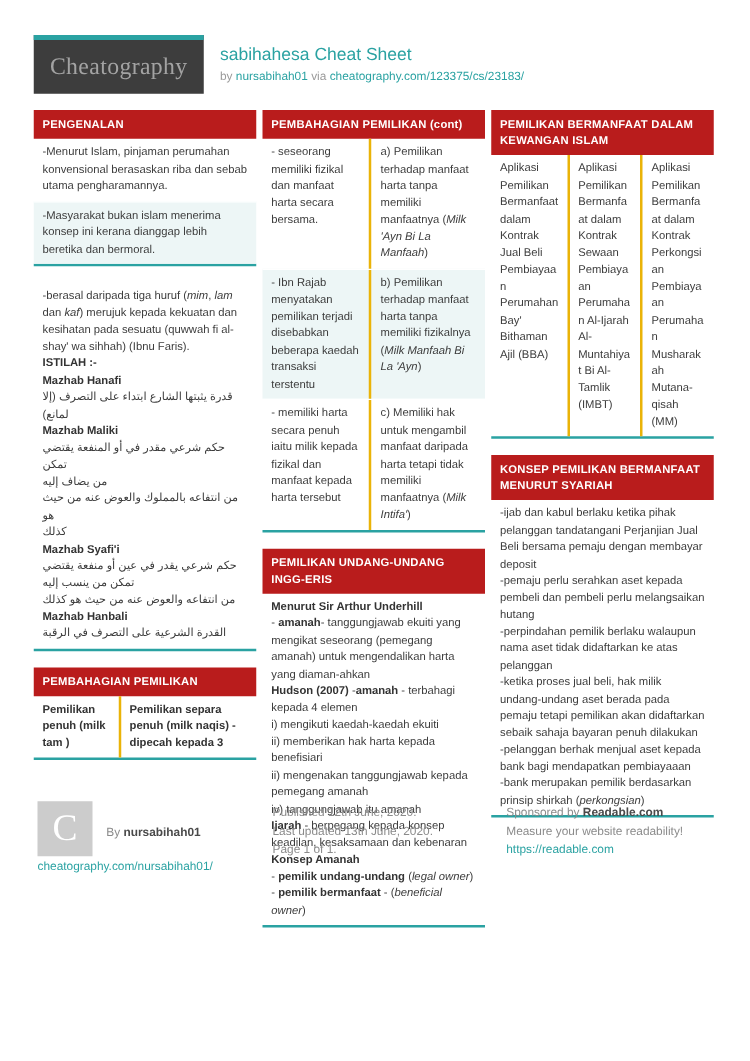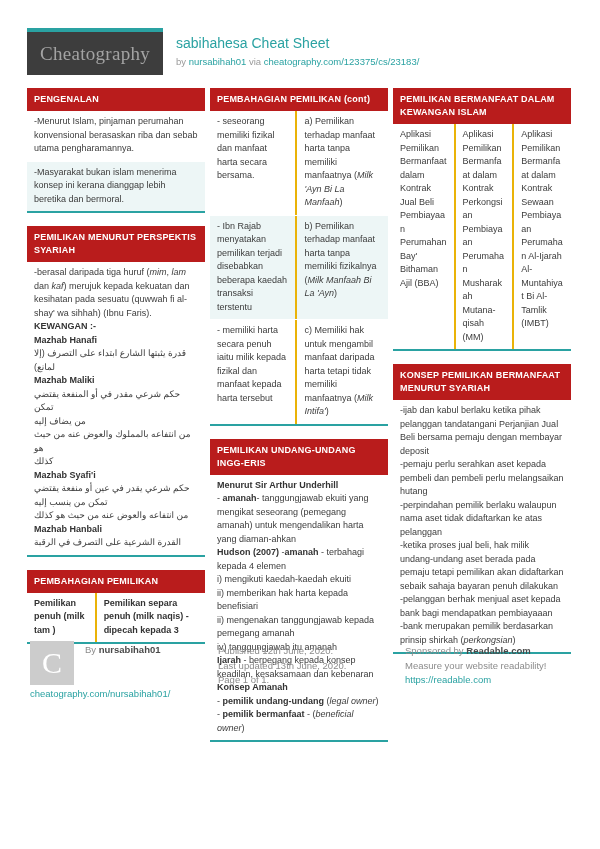--- a/index.html
+++ b/index.html
@@ -43,21 +43,21 @@
   .i { font-style:italic; }
 
   
   .footer { position:absolute; left:27px; right:29px; top:641px; display:flex; font-size:9.5px; color:#8b8b8b; }
   .f-left { width:191px; position:relative; height:62px; flex:0 0 191px; }
   .f-logo {
     position:absolute; left:3px; top:0; width:44px; height:44px; background:#cccccc;
     display:flex; align-items:center; justify-content:center;
   }
   .f-logo span { color:#fff; font-family:"Liberation Serif", serif; font-size:30px; }
-  .f-by { position:absolute; left:58px; top:3px; }
+  .f-by { position:absolute; left:58px; top:20px; }
   .f-by b { color:#4a4a4a; }
   .f-link { position:absolute; left:3px; top:47px; color:#2aa2a2; text-decoration:none; }
   .f-mid { width:187px; flex:0 0 187px; padding-top:3px; line-height:1.55; }
   .f-right { padding-top:3px; line-height:1.55; }
   .f-right b { color:#4a4a4a; }
   .f-right a { color:#2aa2a2; text-decoration:none; display:block; }
 </style>
 </head>
 <body>
 
@@ -83,24 +83,23 @@
         <section class="card">
           <div class="card-title">PENGENALAN</div>
           <div class="row">
             <div class="cell" style="width: 100%;"><span>-Menurut Islam, pinjaman perumahan konvensional berasaskan riba dan sebab utama pengharamannya.</span></div>
           </div>
           <div class="row shaded">
             <div class="cell" style="width: 100%;"><span>-Masyarakat bukan islam menerima konsep ini kerana dianggap lebih beretika dan bermoral.</span></div>
           </div>
         </section>
         <section class="card">
-          <div class="card-title">PEMILIKAN MENURUT PERSPEKTIS SYARIAH</div>
           <div class="row">
             <div class="cell" style="width: 100%;"><span>-berasal daripada tiga huruf (</span><span class="i">mim</span><span>, </span><span class="i">lam</span><span> dan </span><span class="i">kaf</span><span>) merujuk kepada kekuatan dan kesihatan pada sesuatu (quwwah fi al-shay' wa sihhah) (Ibnu Faris).
-</span><span class="b">KEWANGAN :-
+</span><span class="b">ISTILAH :-
 </span><span class="b">Mazhab Hanafi
 </span><span>قدرة يثبتها الشارع ابتداء على التصرف (إلا لمانع)
 </span><span class="b">Mazhab Maliki
 </span><span>حكم شرعي مقدر في أو المنفعة يقتضي تمكن
 من يضاف إليه
 من انتفاعه بالمملوك والعوض عنه من حيث هو
 كذلك
 </span><span class="b">Mazhab Syafi'i
 </span><span>حكم شرعي يقدر في عين أو منفعة يقتضي
 تمكن من ينسب إليه
@@ -148,22 +147,22 @@
 </span><span>- </span><span class="b">pemilik undang-undang</span><span> (</span><span class="i">legal owner</span><span>)
 - </span><span class="b">pemilik bermanfaat</span><span> - (</span><span class="i">beneficial owner</span><span>)</span></div>
           </div>
         </section>
       </div>
       <div class="col">
         <section class="card">
           <div class="card-title">PEMILIKAN BERMANFAAT DALAM KEWANGAN ISLAM</div>
           <div class="row">
             <div class="cell" style="width: 34%;"><span>Aplikasi Pemilikan Bermanfaat dalam Kontrak Jual Beli Pembiayaan Perumahan Bay' Bithaman Ajil (BBA)</span></div>
+            <div class="cell" style="width: 33%;"><span>Aplikasi Pemilikan Bermanfaat dalam Kontrak Sewaan Pembiayaan Perumahan Al-Ijarah Al-Muntahiyat Bi Al-Tamlik (IMBT)</span></div>
             <div class="cell" style="width: 33%;"><span>Aplikasi Pemilikan Bermanfaat dalam Kontrak Perkongsian Pembiayaan Perumahan Musharakah Mutana-qisah (MM)</span></div>
-            <div class="cell" style="width: 33%;"><span>Aplikasi Pemilikan Bermanfaat dalam Kontrak Sewaan Pembiayaan Perumahan Al-Ijarah Al-Muntahiyat Bi Al-Tamlik (IMBT)</span></div>
           </div>
         </section>
         <section class="card">
           <div class="card-title">KONSEP PEMILIKAN BERMANFAAT MENURUT SYARIAH</div>
           <div class="row">
             <div class="cell" style="width: 100%;"><span>-ijab dan kabul berlaku ketika pihak pelanggan tandatangani Perjanjian Jual Beli bersama pemaju dengan membayar deposit
 -pemaju perlu serahkan aset kepada pembeli dan pembeli perlu melangsaikan hutang
 -perpindahan pemilik berlaku walaupun nama aset tidak didaftarkan ke atas pelanggan
 -ketika proses jual beli, hak milik undang-undang aset berada pada pemaju tetapi pemilikan akan didaftarkan sebaik sahaja bayaran penuh dilakukan
 -pelanggan berhak menjual aset kepada bank bagi mendapatkan pembiayaaan

